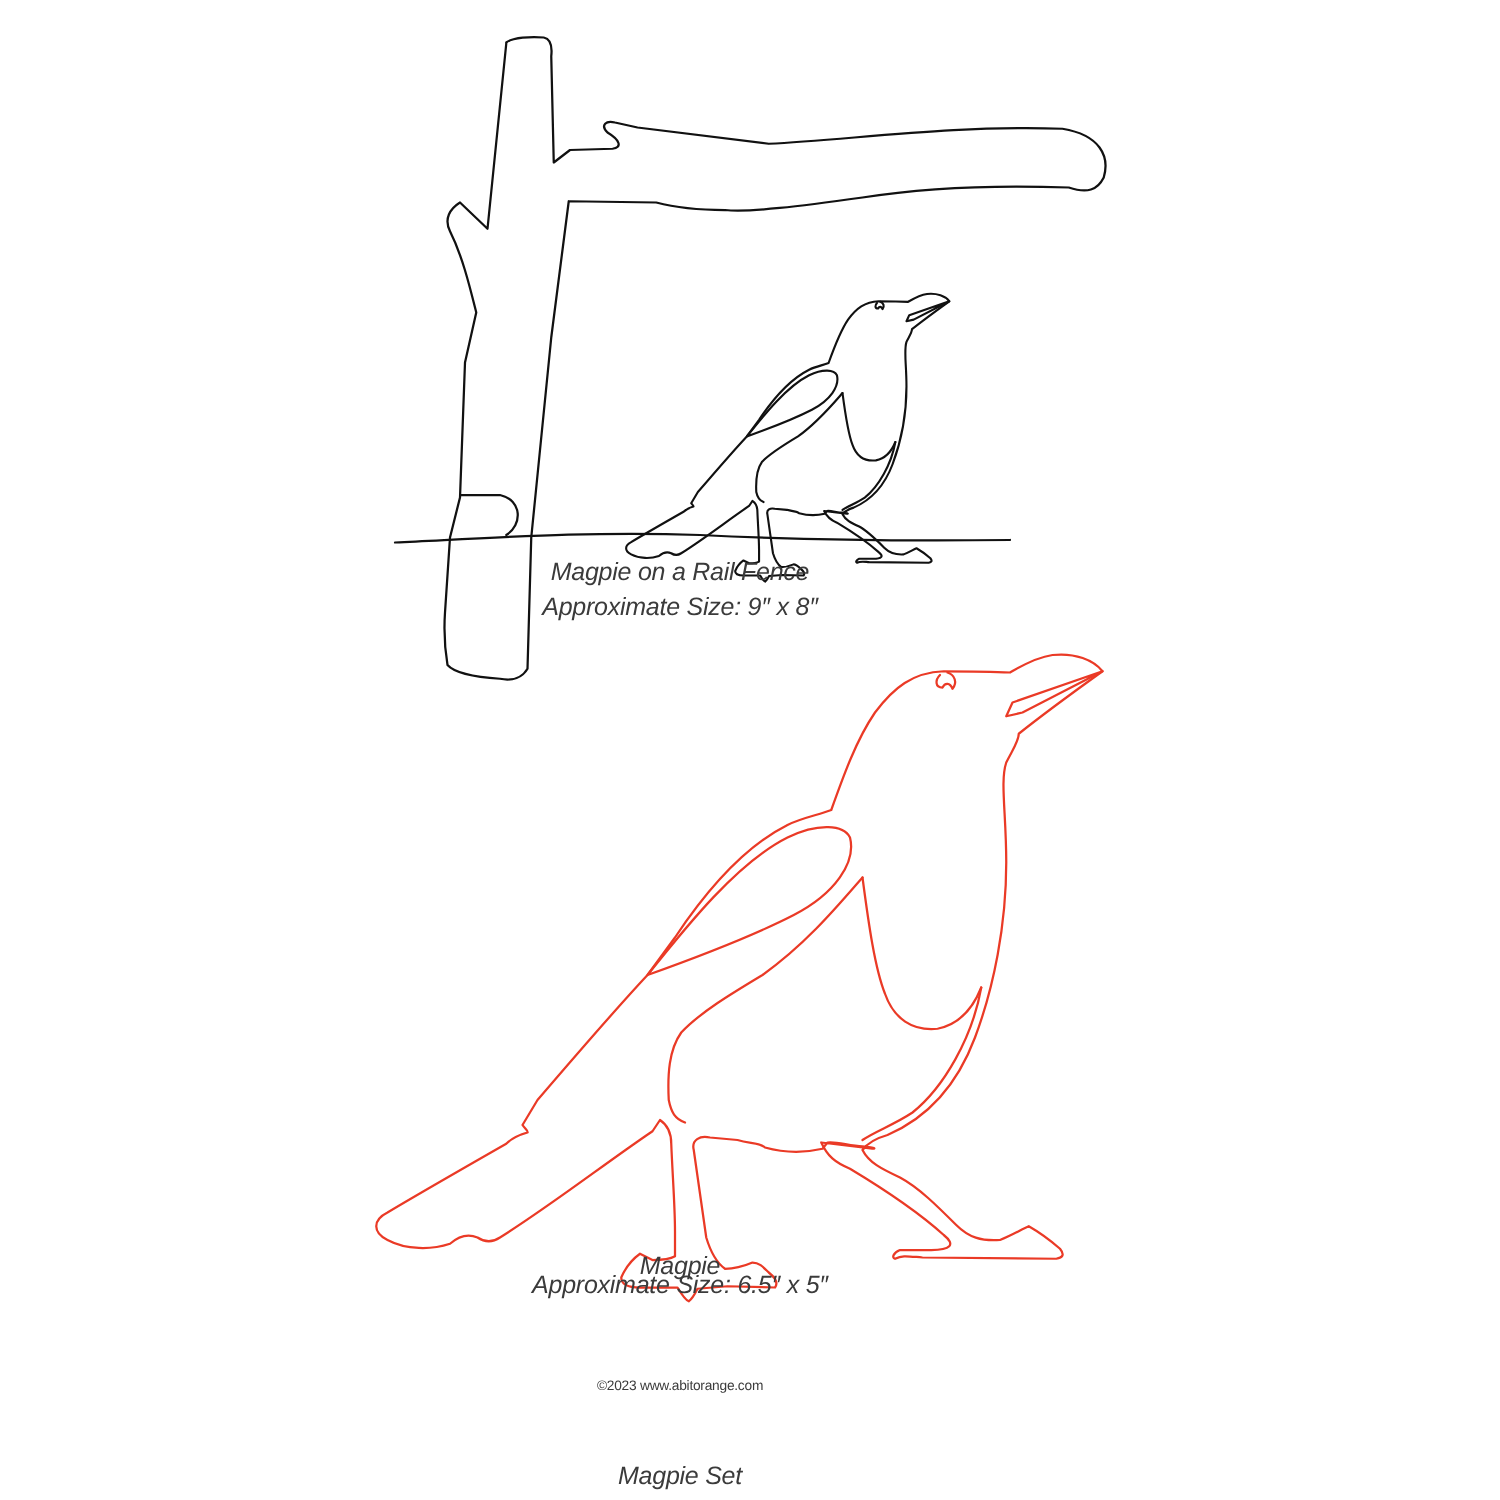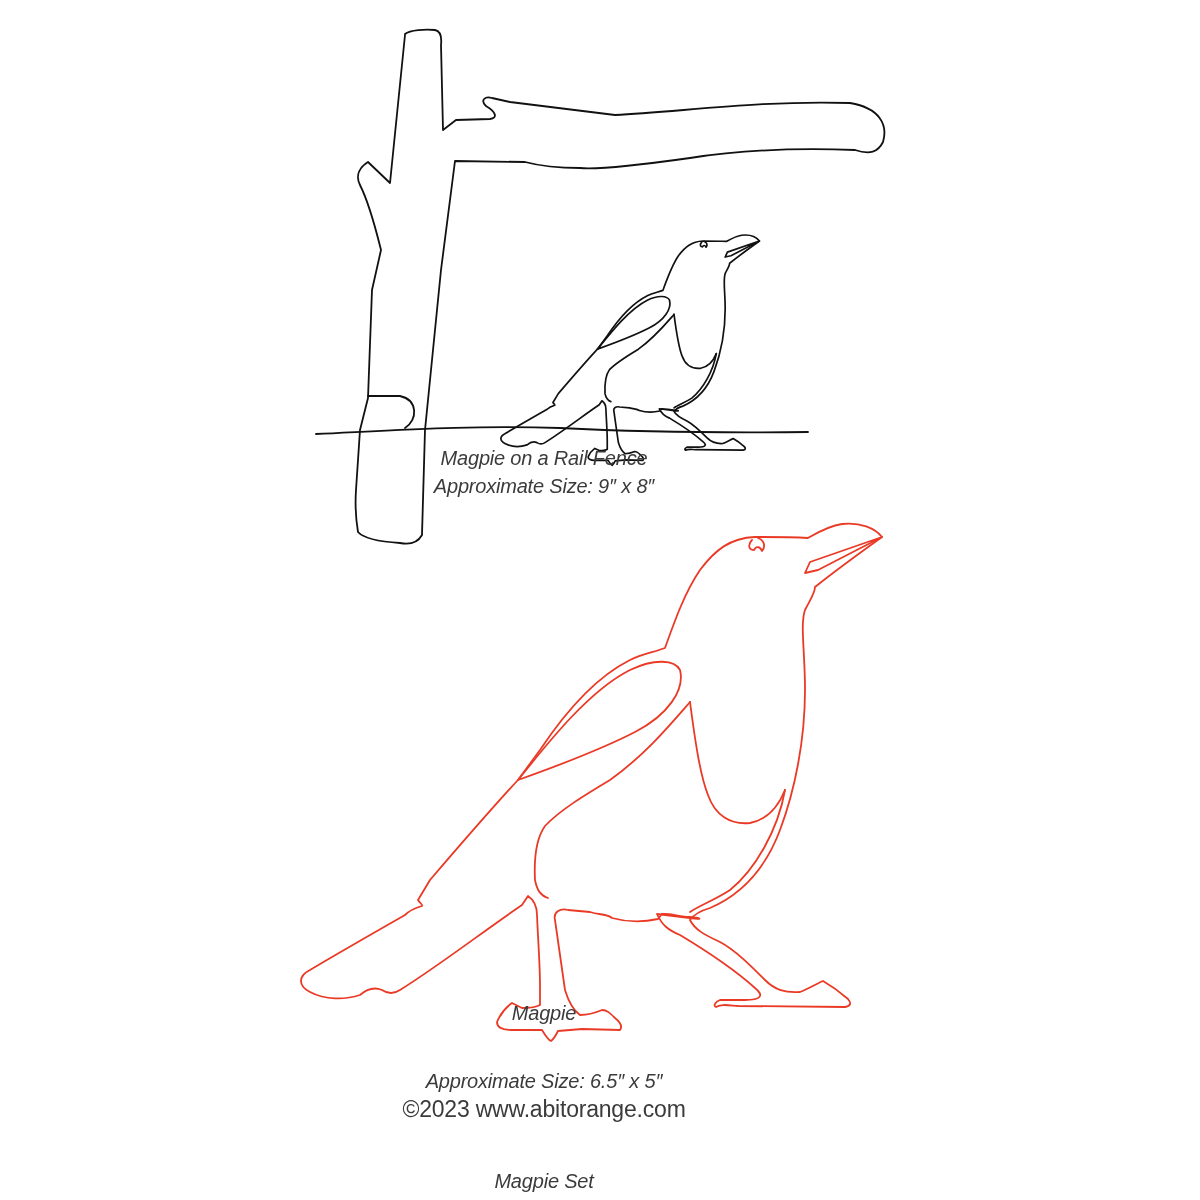--- a/index.html
+++ b/index.html
@@ -151,16 +151,16 @@
 
   <g stroke="#ea3a26" stroke-width="1.8" transform="translate(290,510)">
     <use href="#magpie"></use>
   </g>
 </svg>
 
 <div class="caption italic" style="top:445px;">Magpie on a Rail Fence</div>
 <div class="caption italic" style="top:473px;font-style:italic;">Approximate Size: 9″ x 8″</div>
 
 <div class="caption italic" style="top:1000px;">Magpie</div>
-<div class="caption italic" style="top:1068px;">Approximate Size: 6.5″ x 5″</div>
+<div class="caption italic" style="top:1015px;">Approximate Size: 6.5″ x 5″</div>
 
-<div class="caption" style="top:1096px; font-size:23px;">©2023 www.abitorange.com</div>
+<div class="caption" style="top:1096px; font-size:11px;">©2023 www.abitorange.com</div>
 <div class="caption italic" style="top:1168px;">Magpie Set</div>
 
 </body></html>

